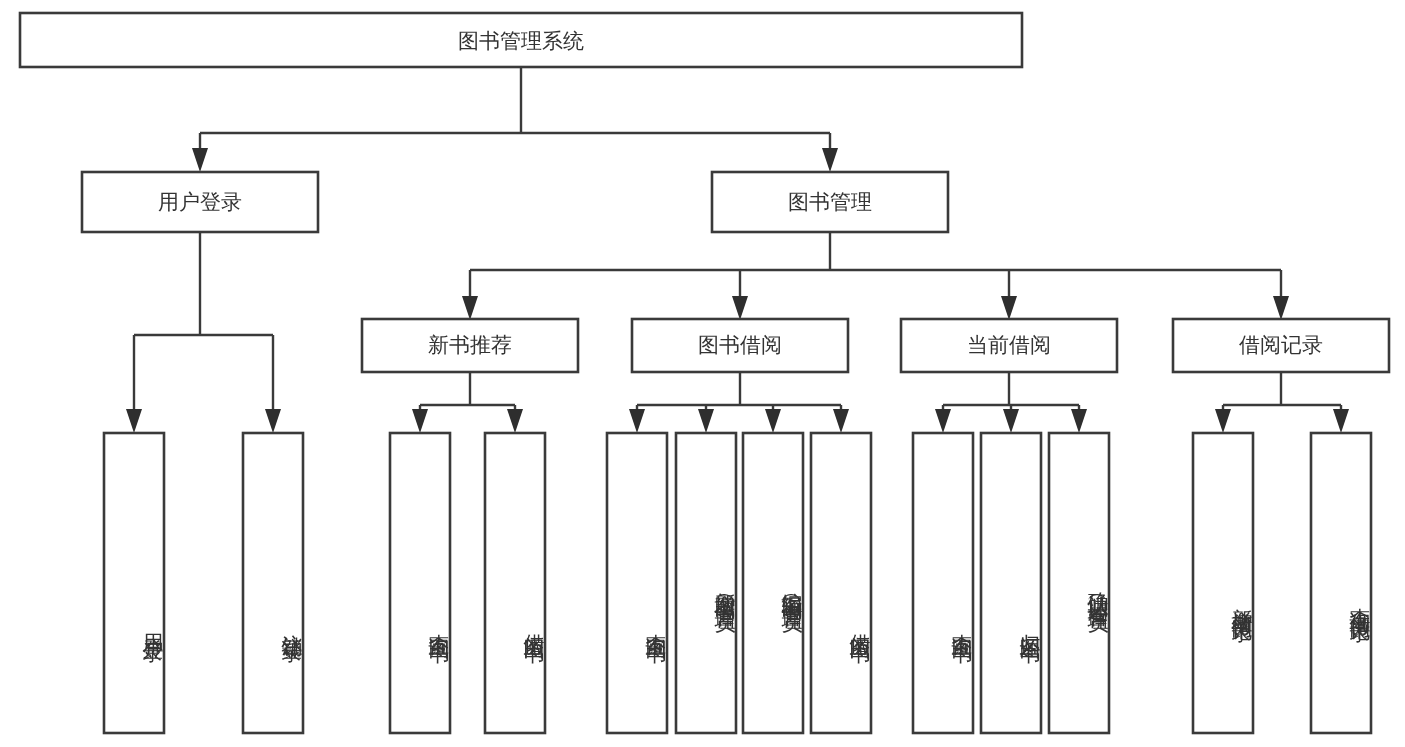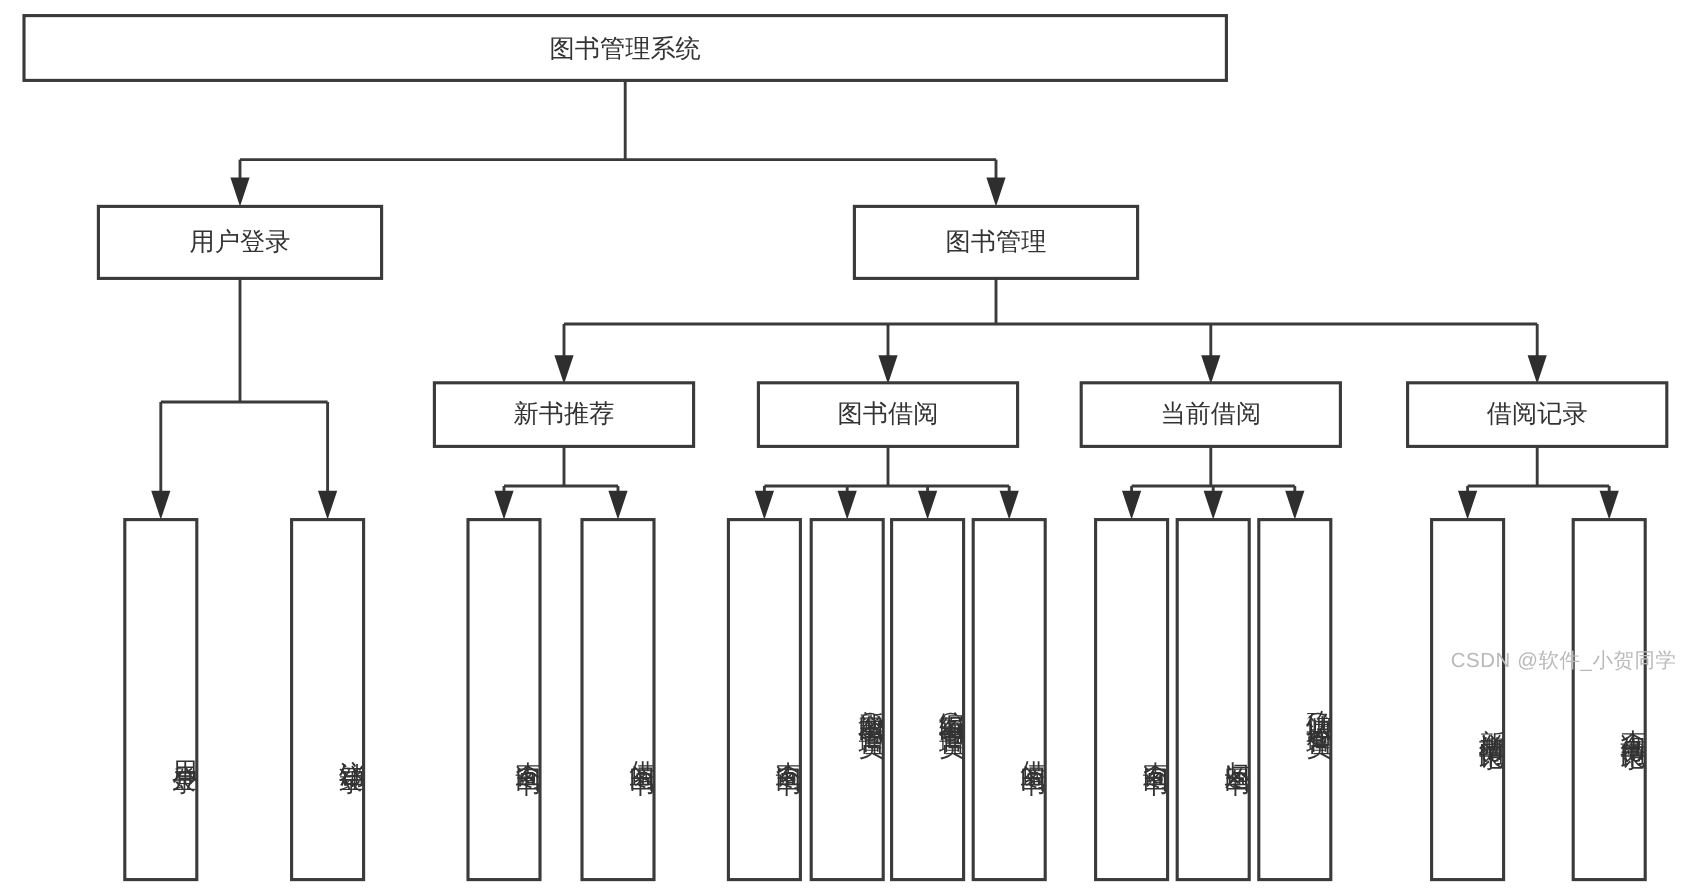--- a/index.html
+++ b/index.html
@@ -199,14 +199,13 @@
   <div class="vlabel" style="left:743px; top:443px; width:60px; height:290px;">编辑图书（管理员）</div>
   <div class="vlabel" style="left:811px; top:513px; width:60px; height:220px;">借阅图书</div>
 
   <div class="vlabel" style="left:913px; top:513px; width:60px; height:220px;">查询图书</div>
   <div class="vlabel" style="left:981px; top:513px; width:60px; height:220px;">归还图书</div>
   <div class="vlabel" style="left:1049px; top:443px; width:60px; height:290px;">确认归还（管理员）</div>
 
   <div class="vlabel" style="left:1193px; top:466px; width:60px; height:267px;">新增借阅记录</div>
   <div class="vlabel" style="left:1311px; top:466px; width:60px; height:267px;">查询借阅记录</div>
 
-  <div class="watermark">CSDN @软件_小贺同学</div>
 </div>
 
 </body></html>

